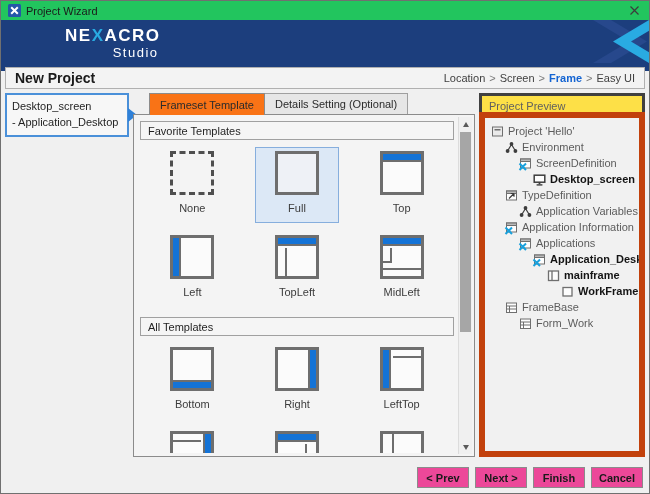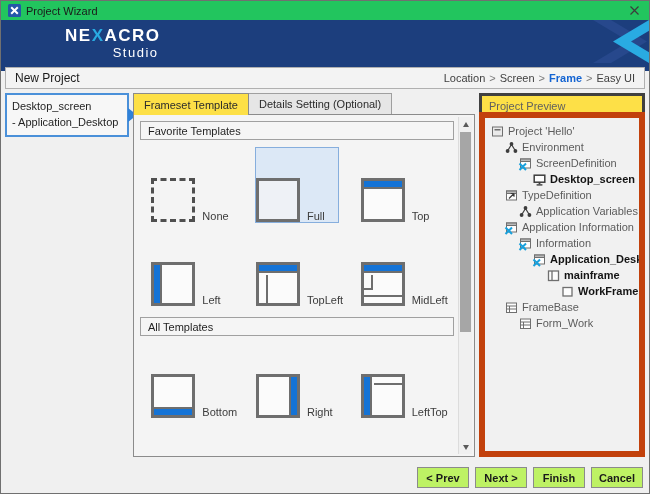--- a/index.html
+++ b/index.html
@@ -23,43 +23,43 @@
   .banner{height:51px; background:var(--navy); position:relative; overflow:hidden;text-decoration:underline;}
   .logo{position:absolute; left:64px; top:7px; color:#fff; line-height:1;}
   .logo .word{font-size:17px; font-weight:bold; letter-spacing:1.5px;}
   .logo .x{color:var(--cyan);}
   .logo .sub{display:block; text-align:right; font-size:13px; letter-spacing:1.5px; margin-top:2px; padding-right:2px;}
   .banner .xmark{position:absolute; right:-26px; top:0;}
 
   
   .npbar{position:absolute; left:4px; right:4px; top:66px; height:22px; border:1px solid #b0b0b0;
          background:#f3f3f3; display:flex; align-items:center; justify-content:space-between; padding:0 9px;}
-  .npbar .np-title{font-weight:normal; font-size:12px; color:#1a1a1a;}
+  .npbar .np-title{font-weight:bold; font-size:14px; color:#1a1a1a;}
   .crumbs{display:flex; gap:4px; align-items:center; font-size:11px; color:#3f3f3f;}
   .crumbs .sep{color:#7a7a7a;}
   .crumbs .active{color:#1464d2; font-weight:bold;}
 
   
   .leftpanel{position:absolute; left:4px; top:92px; width:124px; bottom:36px;}
   .selbox{position:relative; border:2px solid #4a90d9; background:#f7f7f7; padding:4px 5px; line-height:1.45; color:#1f1f1f;}
   .selbox .arrow{position:absolute; right:-10px; top:50%; transform:translateY(-50%); width:0; height:0;
                  border-top:7px solid transparent; border-bottom:7px solid transparent; border-left:9px solid #2f81d8;}
 
   
   .centerpanel{position:absolute; left:132px; width:342px; top:92px; bottom:36px;}
   .tabs{position:absolute; left:0; right:0; top:0; height:22px; display:flex; align-items:flex-end; z-index:2;}
   .tab{padding:0 10px; display:flex; align-items:center; white-space:nowrap; color:#2b2b2b;}
-  .tab.active{height:22px; background:#fde047; border:1px solid var(--bd); border-bottom:none;}
+  .tab.active{height:22px; background:#f97316; border:1px solid var(--bd); border-bottom:none;margin-left:16px;}
   .tab.inactive{height:21px; margin-bottom:1px; background:#e6e6e6; border:1px solid #9f9f9f; border-bottom:none; border-left:none;}
   .tabcontent{position:absolute; left:0; right:0; top:21px; bottom:0; border:1px solid var(--bd); background:#f4f4f4; z-index:1;}
   .scrollpane{position:absolute; left:4px; top:4px; right:18px; bottom:3px; overflow:hidden;}
   .group-header{border:1px solid #a0a0a0; background:#f5f5f5; height:19px; display:flex; align-items:center;
                 padding:0 7px; margin:2px 2px 7px 2px; color:#1f1f1f;}
   .tpl-grid{display:grid; grid-template-columns:repeat(3,1fr); row-gap:8px; margin:0 2px 10px 2px;}
-  .cell{width:84px; height:76px; justify-self:center; display:flex; align-items:flex-end;
+  .cell{width:84px; height:76px; justify-self:center; display:flex; flex-direction:column; align-items:center;
         padding-top:3px; gap:7px; color:#3c3c3c; border:1px solid transparent;}
   .cell.selected{background:var(--sel-bg); border:1px solid var(--sel-bd);}
   .tpl{position:relative; width:44px; height:44px; border:3px solid var(--icon-bd); background:#fbfbfb; flex:0 0 auto;}
   .tpl.none{border:3px dashed #4f4f4f; background:transparent;}
   .tpl.full{background:#eef1f6;}
   .tpl .seg{position:absolute;}
 
   
   .vscroll{position:absolute; top:2px; bottom:2px; right:2px; width:14px; background:#f0f0f0; border-left:1px solid #dcdcdc;}
   .vscroll .btn{position:absolute; left:0; right:0; height:14px; display:flex; align-items:center; justify-content:center; background:#f0f0f0;}
@@ -74,21 +74,21 @@
              padding:10px 7px; color:#5f5f5f;}
   .treebox{position:absolute; left:0; right:0; top:19px; bottom:0; border:6px solid #c2410c; background:#f1f1f1;
            padding-top:5px; overflow:hidden;}
   .tree-row{height:16px; display:flex; align-items:center; gap:4px; color:#5c5c5c; white-space:nowrap;}
   .tree-row.bold{color:#141414; font-weight:bold;}
   .tree-row .ticon{width:13px; height:13px; flex:0 0 auto;}
   .tree-row .ticon svg{display:block; overflow:visible;}
 
   
   .btnrow{position:absolute; right:6px; bottom:5px; display:flex; gap:6px;}
-  .btn-std{width:52px; height:21px; background:#bef264; border:1px solid var(--bd);
+  .btn-std{width:52px; height:21px; background:#ec4899; border:1px solid var(--bd);
            display:flex; align-items:center; justify-content:center; font-weight:bold; color:#1a1a1a; font-size:11px;}
 </style>
 </head>
 <body>
 
 <div class="window">
 
   <div class="titlebar">
     <span class="app-icon">
       <svg width="13" height="13" viewBox="0 0 13 13">
@@ -311,21 +311,21 @@
           <span>Application Information</span>
         </div>
         <div class="tree-row" style="padding-left: 34px;">
           <span class="ticon">
             <svg width="13" height="13" viewBox="0 0 13 13">
               <rect x="1.5" y="2" width="10" height="9" fill="#fdfdfd" stroke="#6f6f6f"></rect>
               <rect x="1.5" y="2" width="10" height="2.5" fill="#b9b9b9" stroke="#6f6f6f"></rect>
               <path d="M0.5 6.5 L7 13 M7 6.5 L0.5 13" stroke="#18a0dc" stroke-width="2" fill="none"></path>
             </svg>
           </span>
-          <span>Information</span>
+          <span>Applications</span>
         </div>
         <div class="tree-row bold" style="padding-left: 48px;">
           <span class="ticon">
             <svg width="13" height="13" viewBox="0 0 13 13">
               <rect x="1.5" y="2" width="10" height="9" fill="#fdfdfd" stroke="#6f6f6f"></rect>
               <rect x="1.5" y="2" width="10" height="2.5" fill="#b9b9b9" stroke="#6f6f6f"></rect>
               <path d="M0.5 6.5 L7 13 M7 6.5 L0.5 13" stroke="#18a0dc" stroke-width="2" fill="none"></path>
             </svg>
           </span>
           <span>Application_Desktop</span>

